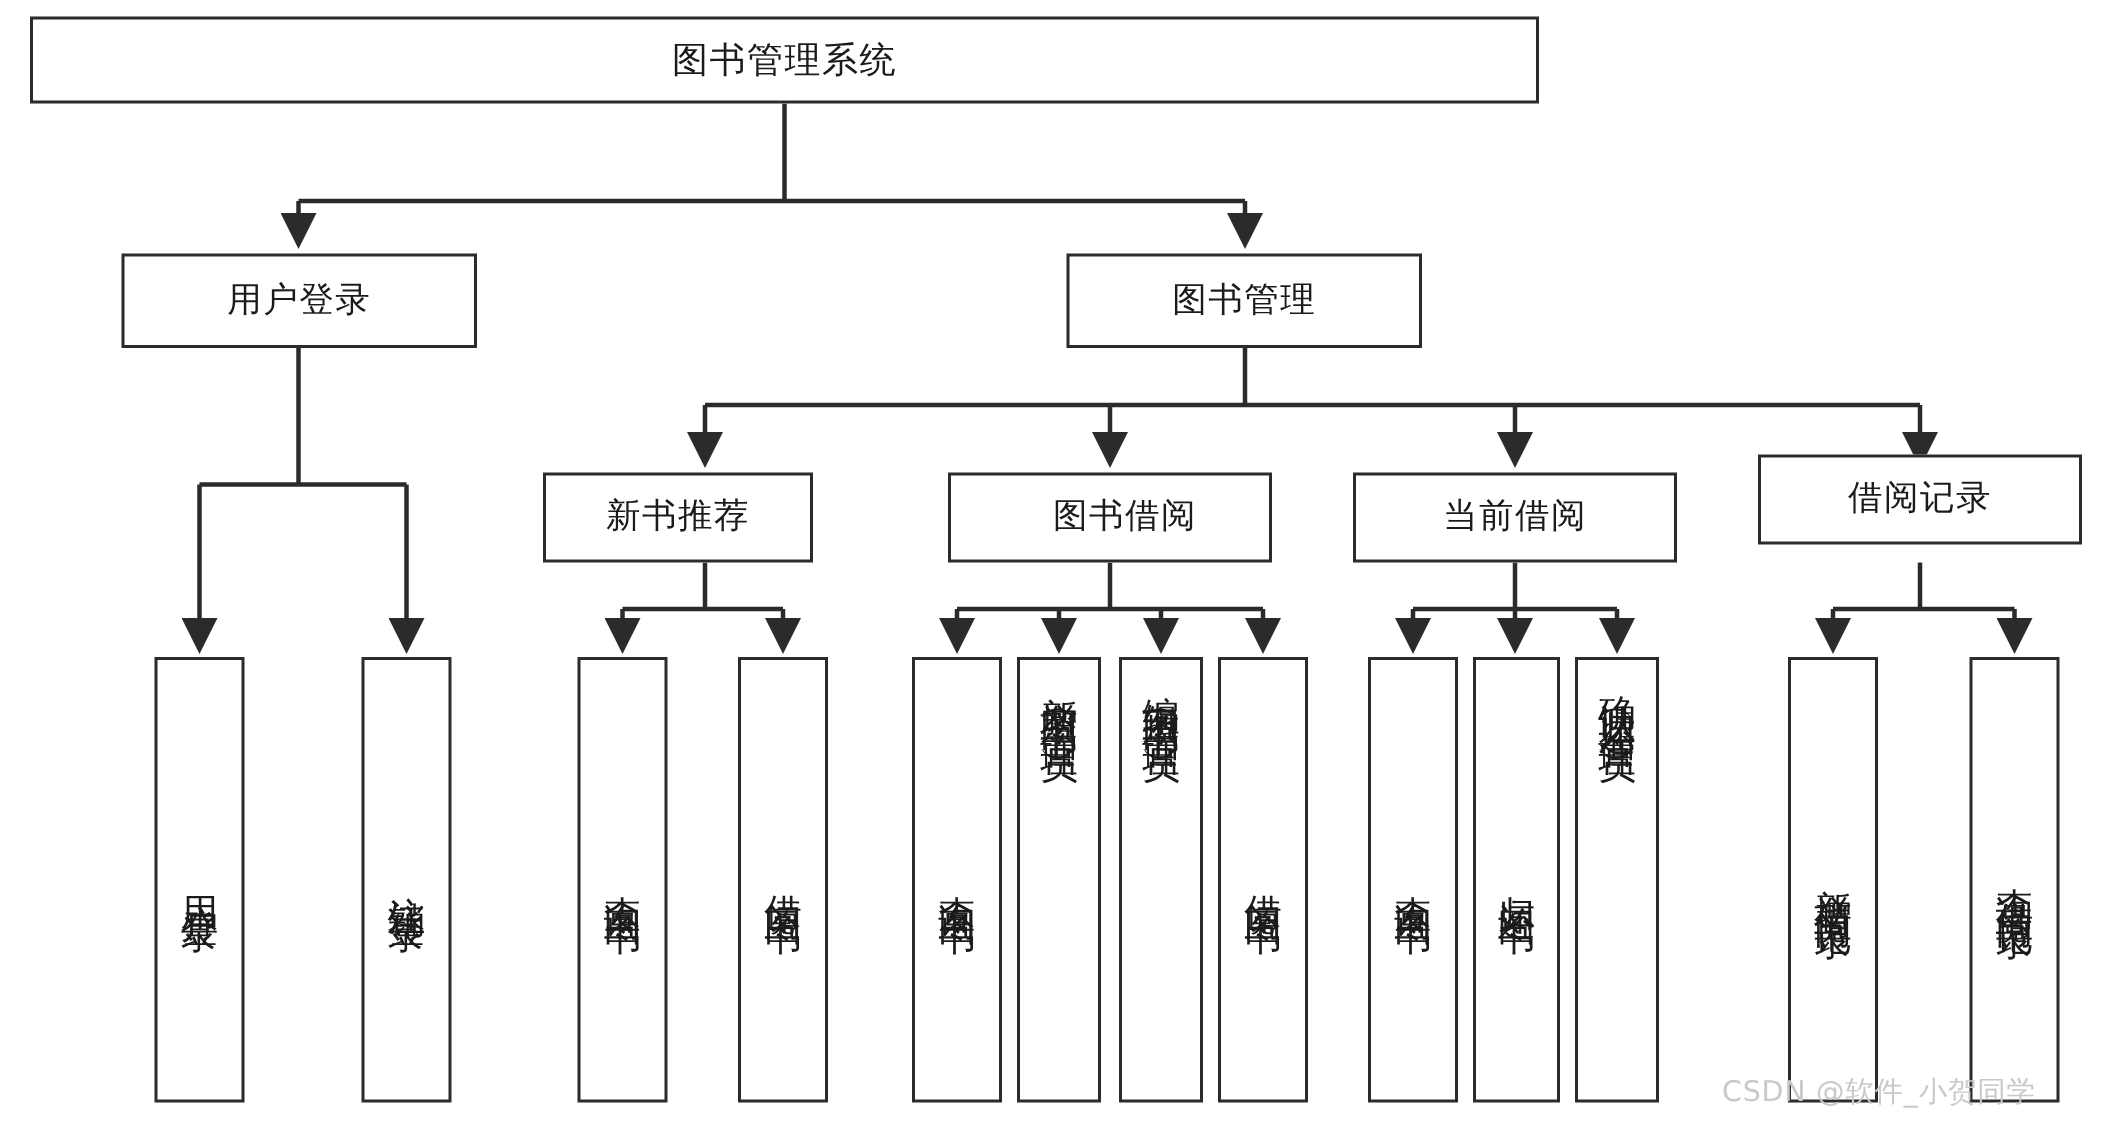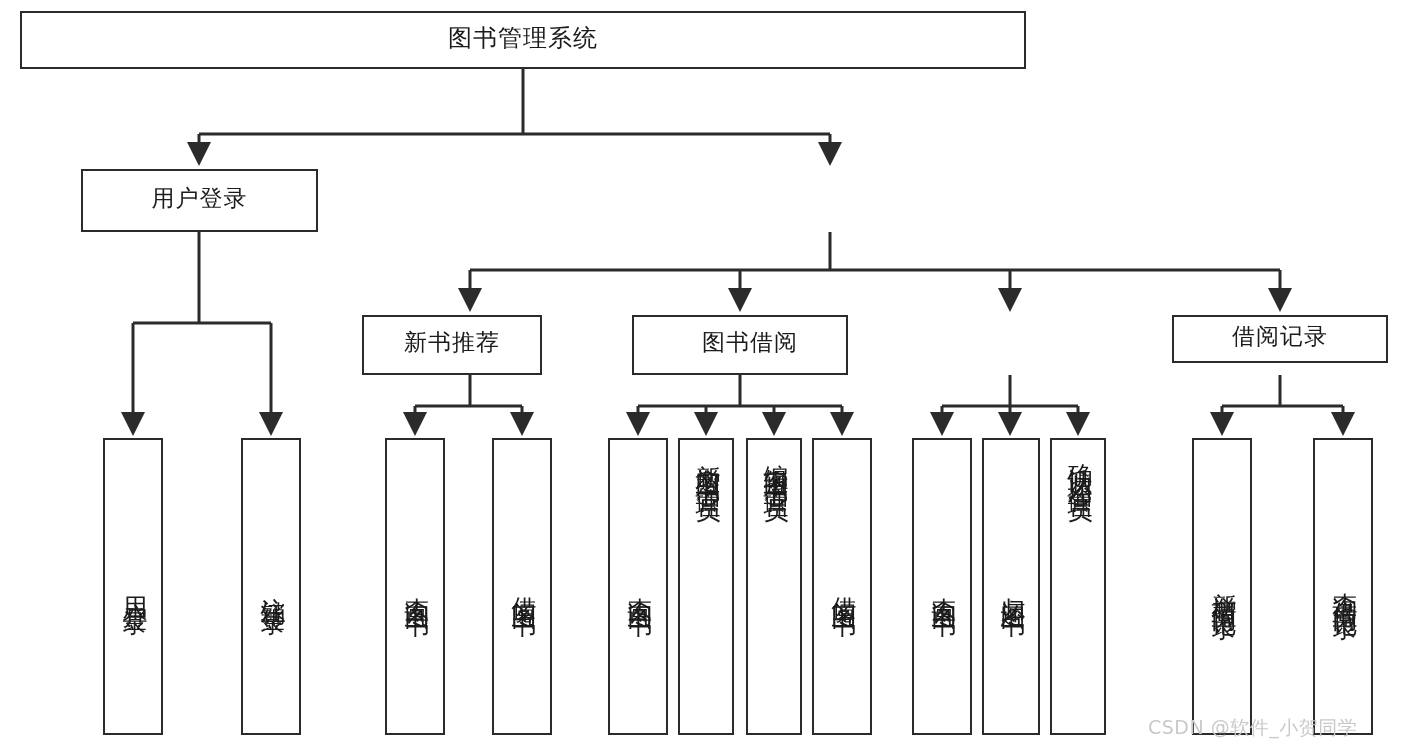--- a/index.html
+++ b/index.html
@@ -31,21 +31,20 @@
     display: flex;
     align-items: center;
     justify-content: center;
     color: #1b1b1b;
   }
   .node-label {
     display: block;
     text-align: right;
     line-height: 1.18;
     white-space: nowrap;
-    font-family: Liberation Mono, monospace;
   }
   
   .node.horiz .node-label {
     font-size: 23px;
     letter-spacing: 1px;
   }
   .node.root .node-label {
     font-size: 24px;
     letter-spacing: 1px;
   }
@@ -128,28 +127,34 @@
     </g>
   </svg>
 
   <div class="node root horiz" style="left:20px; top:11px; width:1006px; height:58px;">
     <span class="node-label">图书管理系统</span>
   </div>
 
   <div class="node horiz" style="left:81px; top:169px; width:237px; height:63px;">
     <span class="node-label">用户登录</span>
   </div>
+  <div class="node horiz" style="left:711px; top:169px; width:237px; height:63px;">
+    <span class="node-label">图书管理</span>
+  </div>
 
   <div class="node horiz" style="left:362px; top:315px; width:180px; height:60px;">
     <span class="node-label">新书推荐</span>
   </div>
   <div class="node horiz" style="left:632px; top:315px; width:216px; height:60px;padding-left:20px;">
     <span class="node-label">图书借阅</span>
   </div>
-  <div class="node horiz" style="left:1172px; top:315px; width:216px; height:48px;">
+  <div class="node horiz" style="left:902px; top:315px; width:216px; height:60px;">
+    <span class="node-label">当前借阅</span>
+  </div>
+  <div class="node horiz" style="left:1172px; top:303px; width:216px; height:60px;">
     <span class="node-label">借阅记录</span>
   </div>
 
   <div class="node vert" style="left:103px; top:438px; width:60px; height:297px;">
     <span class="node-label">用户登录</span>
   </div>
   <div class="node vert" style="left:241px; top:438px; width:60px; height:297px;">
     <span class="node-label">注销登录</span>
   </div>
 

